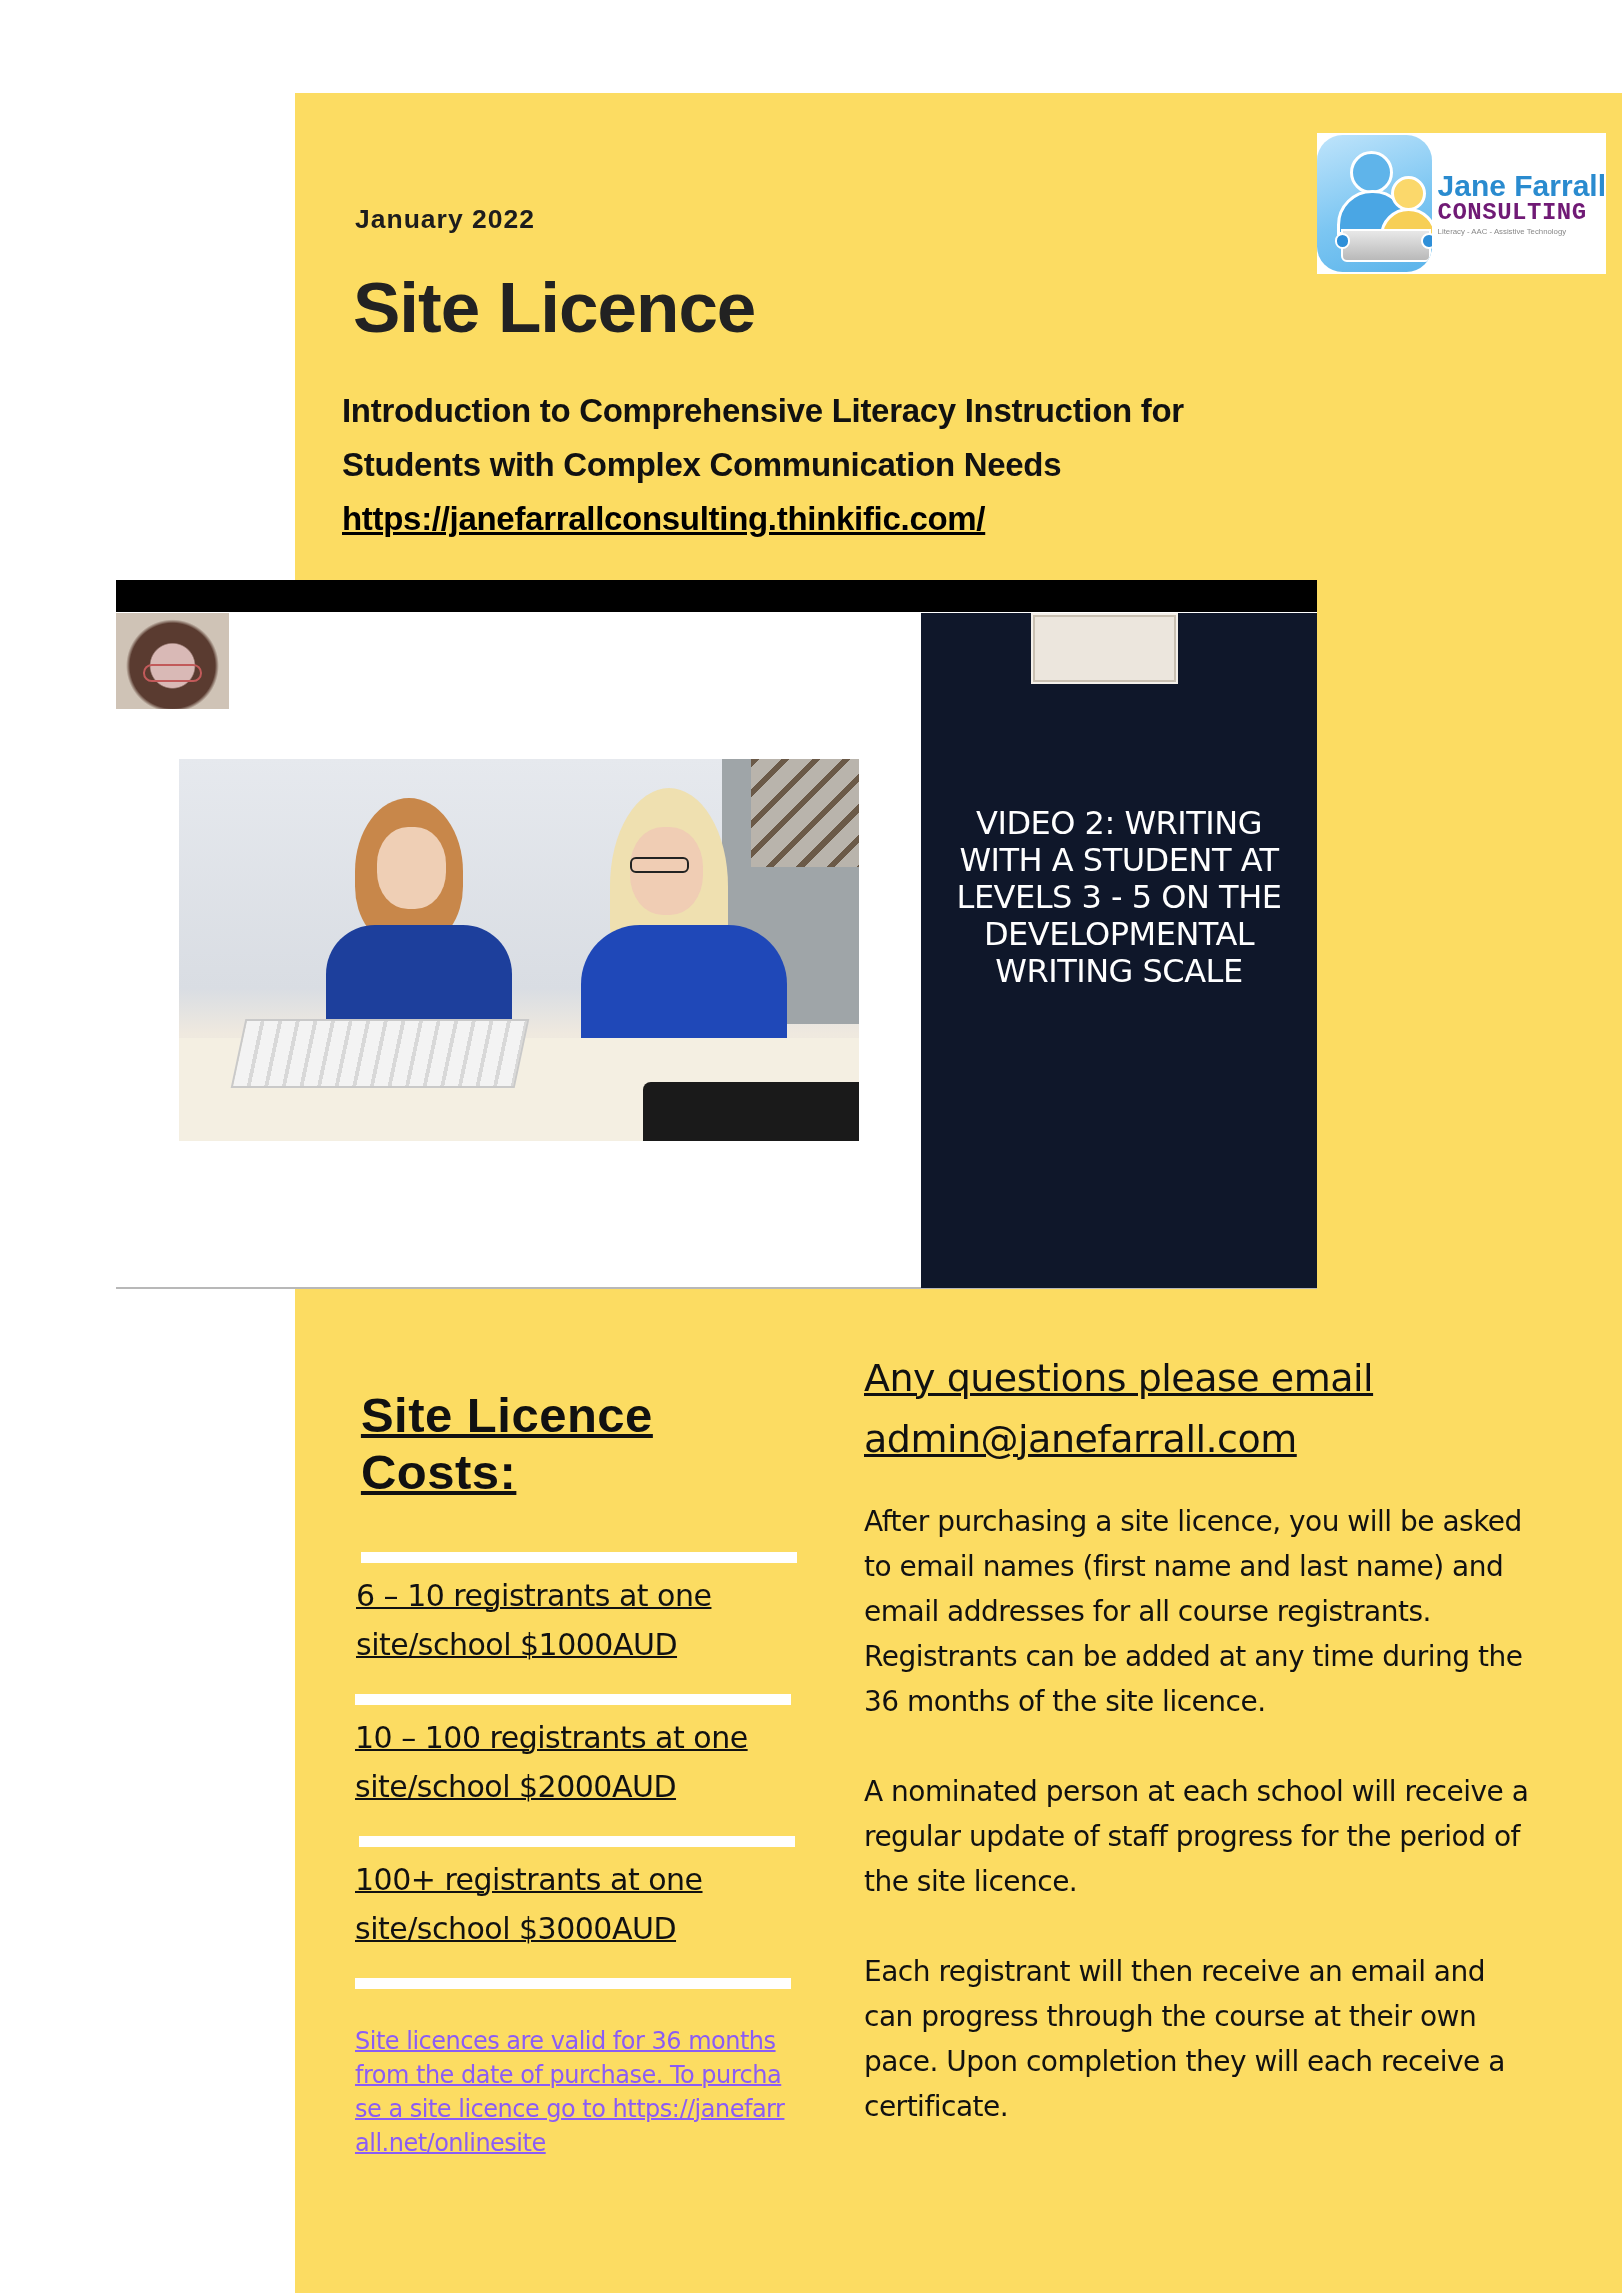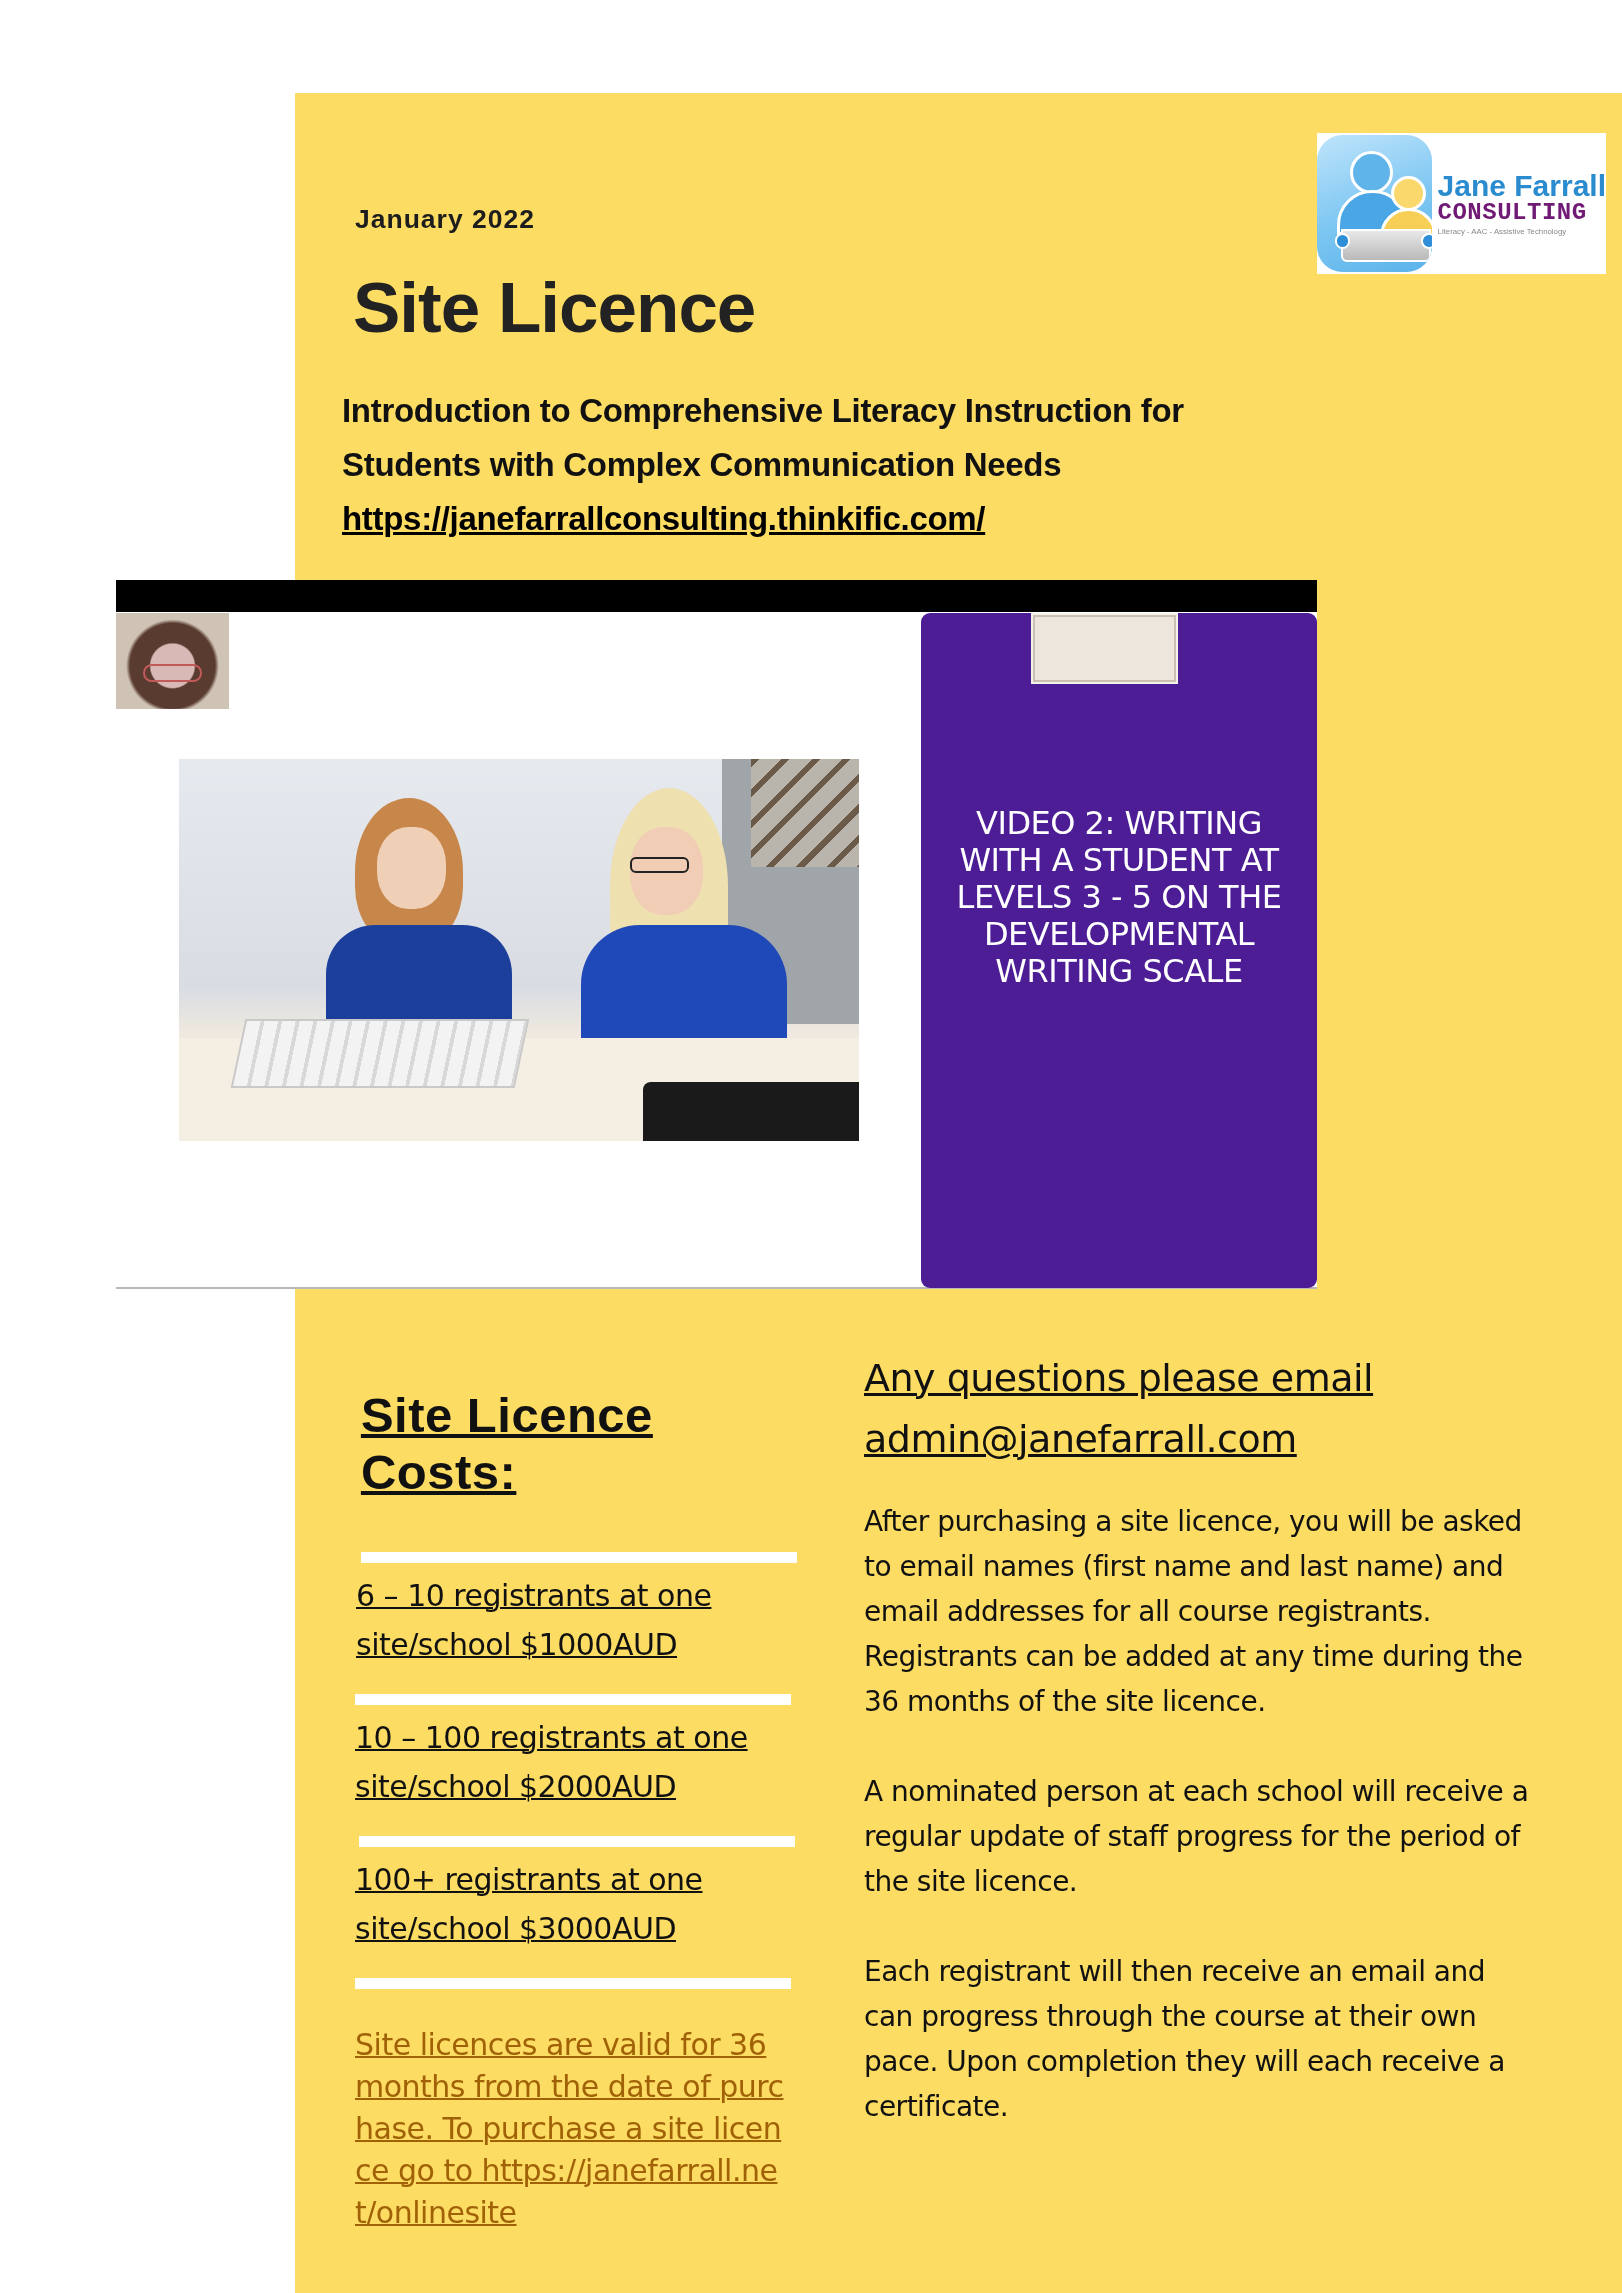--- a/index.html
+++ b/index.html
@@ -39,34 +39,34 @@
     .photo-person1 .face { position: absolute; left: 61px; top: 29px; width: 69px; height: 82px; border-radius: 45%; background: #efcfb5; }
     .photo-person1 .shirt { position: absolute; left: 9.8px; top: 127px; width: 186px; height: 147px; border-radius: 49px 49px 0 0; background: #1d3f9c; }
     .photo-person2 { position: absolute; left: 382px; top: 29px; width: 225px; height: 294px; }
     .photo-person2 .hair { position: absolute; left: 49px; top: 0; width: 118px; height: 196px; border-radius: 50% 50% 30% 30%; background: #efe0b0; }
     .photo-person2 .face { position: absolute; left: 69px; top: 39px; width: 73px; height: 88px; border-radius: 45%; background: #f0cdb4; }
     .photo-person2 .glasses { position: absolute; left: 69px; top: 69px; width: 59px; height: 15.7px; border: 2.9px solid #222; border-radius: 5.9px; }
     .photo-person2 .shirt { position: absolute; left: 19.6px; top: 137px; width: 206px; height: 167px; border-radius: 59px 59px 0 0; background: #1f48b8; }
     .photo-table { position: absolute; left: 0; top: 279px; width: 100%; height: 103px; background: #f4efe2; }
     .photo-book { position: absolute; left: 59px; top: 260px; width: 284px; height: 69px; background: repeating-linear-gradient(90deg, #f3f3f3 0 13.7px, #d8d8d8 13.7px 17.6px); transform: skewX(-12deg); border: 2px solid #c9c9c9; }
     .photo-tablet { position: absolute; right: 0; top: 323px; width: 216px; height: 59px; background: #1a1a1a; border-radius: 7.8px 0 0 0; }
-    .video-right { position: absolute; left: 805px; top: 33px; width: 396px; height: 675px; background: #4c1d95; border-radius: 9px; }
+    .video-right { position: absolute; left: 805px; top: 33px; width: 396px; height: 675px; background: #0f172a; }
     .video-card { position: absolute; left: 110px; top: 0; width: 147px; height: 71px; background: #ece6dd; border: 2.9px solid #f4f0ea; box-shadow: inset 0 0 0 2px #c9c0b2; }
     .video-caption { position: absolute; left: 0; top: 192px; width: 100%; text-align: center; font-family: "DejaVu Sans", sans-serif; font-size: 32px; line-height: 37px; color: #ffffff; text-transform: uppercase; letter-spacing: -0.5px; padding: 0 19.6px; }
 
     .left-col { position: absolute; left: 355px; top: 1343px; width: 441px; }
     .costs-title { font-family: "Liberation Sans", sans-serif; font-weight: bold; font-size: 49px; line-height: 57px; color: #111; text-decoration: underline; text-decoration-thickness: 3.9px; margin-left: 5.9px; letter-spacing: 0.5px; margin-top: 44px; }
     .white-rule { height: 10.8px; background: #ffffff; width: 436px; }
     .rule1 { margin-top: 51px; margin-left: 5.9px; }
     .rule2 { margin-top: 25.5px; }
     .rule3 { margin-top: 25.5px; margin-left: 3.9px; }
     .rule4 { margin-top: 25.5px; }
     .cost-item { font-family: "DejaVu Sans", sans-serif; font-size: 30px; line-height: 49px; color: #111; text-decoration: underline; text-decoration-thickness: 2px; margin-top: 7.8px; letter-spacing: -0.5px; }
     .cost-item.first { margin-left: 1px; }
-    .valid-text { margin-top: 35px; font-family: "DejaVu Sans", sans-serif; font-size: 30px; line-height: 42px; color: #a16207; text-decoration: underline; text-decoration-thickness: 2px; letter-spacing: -0.5px; word-break: break-all; width: 431px; }
+    .valid-text { margin-top: 35px; font-family: "DejaVu Sans", sans-serif; font-size: 24px; line-height: 34px; color: #8b5cf6; text-decoration: underline; text-decoration-thickness: 2px; letter-spacing: -0.5px; word-break: break-all; width: 431px; }
 
     .right-col { position: absolute; left: 864px; top: 1348px; width: 667px; }
     .questions { font-family: "DejaVu Sans", sans-serif; font-size: 38px; line-height: 61px; color: #111; text-decoration: underline; text-decoration-thickness: 2.9px; letter-spacing: -0.5px; }
     .para { font-family: "DejaVu Sans", sans-serif; font-size: 28px; line-height: 45px; color: #111; letter-spacing: -0.5px; }
     .para.p1 { margin-top: 29px; }
     .para.p2, .para.p3 { margin-top: 45px; }
   </style>
 </head>
 <body>
 

